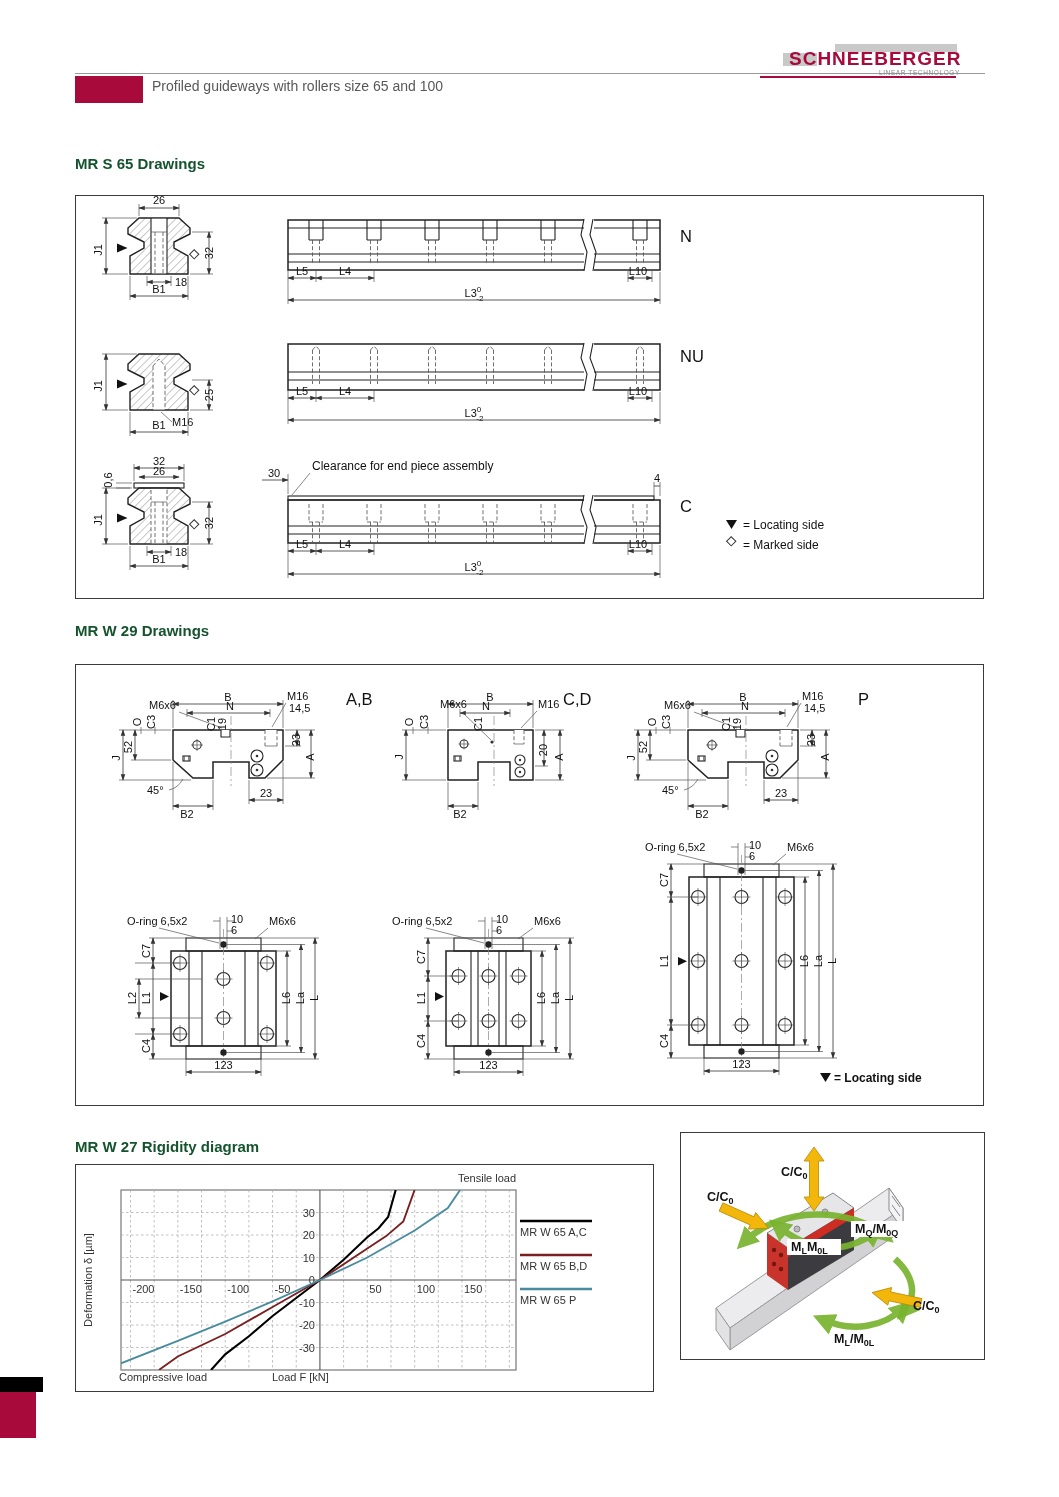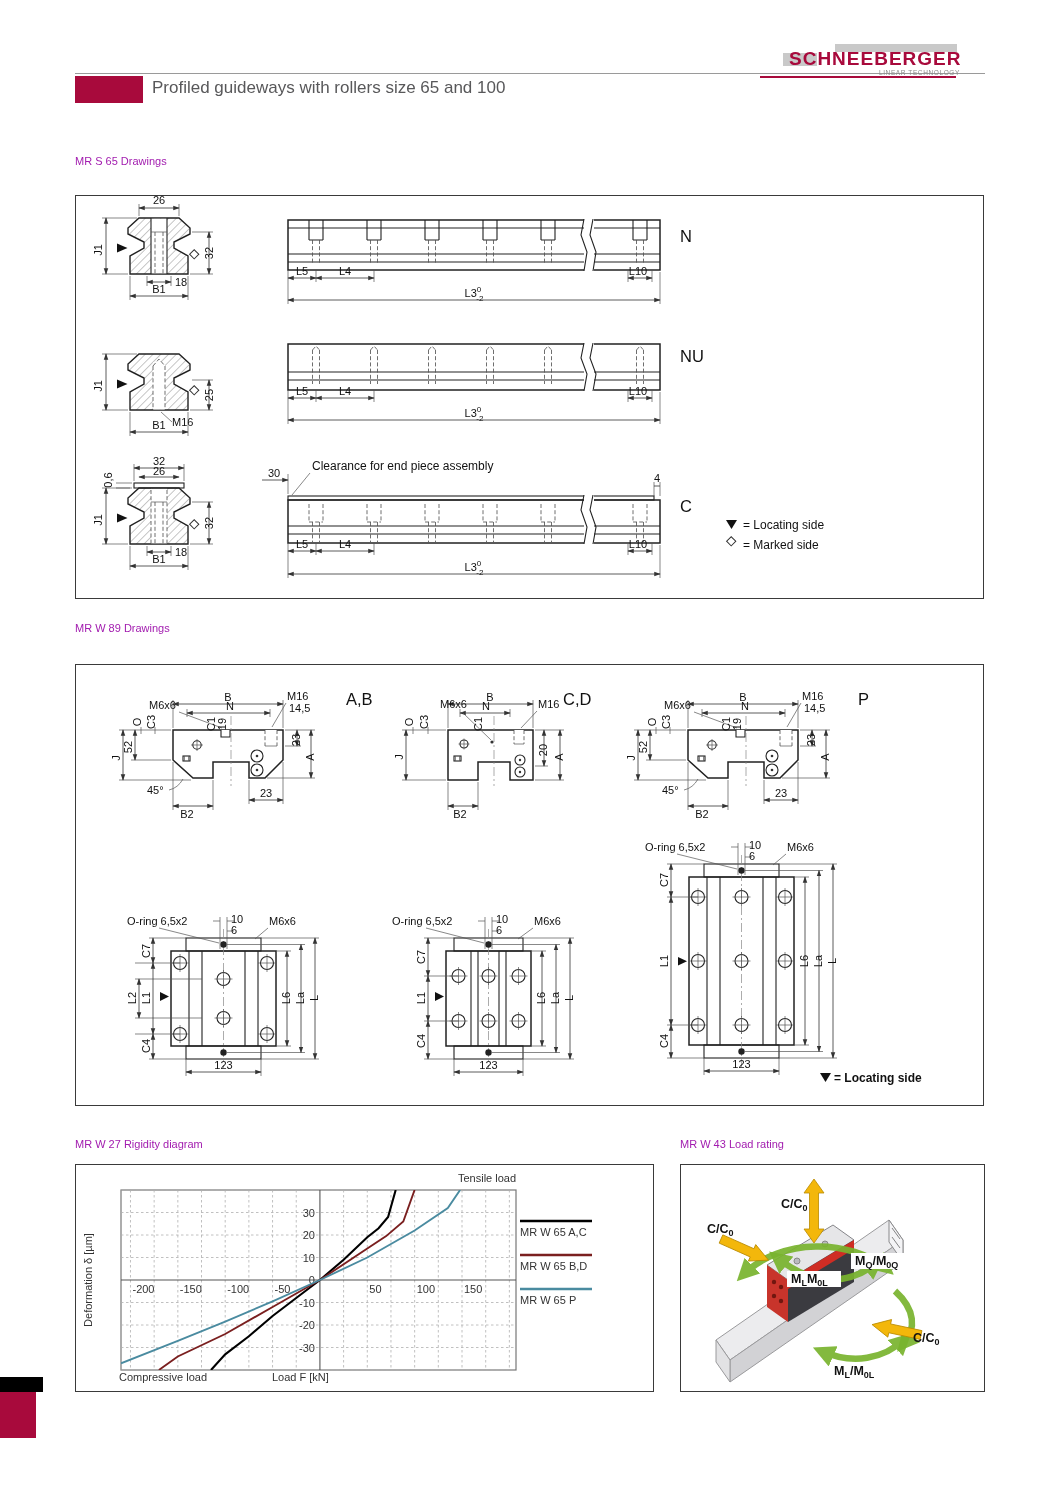--- a/index.html
+++ b/index.html
@@ -1,20 +1,20 @@
 <!DOCTYPE html>
 <html><head>
 <meta charset="utf-8">
 <style>
   html,body{margin:0;padding:0;background:#fff}
   .page{position:relative;width:1059px;height:1438px;background:#fff;font-family:"Liberation Sans",sans-serif;overflow:hidden}
   .abs{position:absolute}
-  .stitle{position:absolute;font-weight:normal;font-size:11px;color:#a21caf;white-space:nowrap}
+  .stitle{position:absolute;font-weight:bold;font-size:15px;color:#14532d;white-space:nowrap}
   .frame{position:absolute;border:1.5px solid #3a3a3a;background:#fff}
-  .pagetitle{position:absolute;font-size:17px;color:#58585a;white-space:nowrap}
+  .pagetitle{position:absolute;font-size:14px;color:#58585a;white-space:nowrap}
   .titleblock{position:absolute;background:#a80a3c}
   .hline{position:absolute;height:1px;background:#9a9a9a}
   .logoline{position:absolute;height:2px;background:#a80a3c}
   .logobar{position:absolute;background:#c9c9c9}
   .logotext{position:absolute;color:#a80a3c;font-weight:bold;font-size:19px;letter-spacing:1px;white-space:nowrap}
   .logosub{position:absolute;color:#8a8a8a;font-size:6.5px;letter-spacing:.6px;white-space:nowrap}
   .bbk{position:absolute;left:0;background:#000}
   .bcr{position:absolute;left:0;background:#a80a3c}
   svg text{font-family:"Liberation Sans",sans-serif}
   .t{stroke:#222;stroke-width:1.1;fill:none}
@@ -45,21 +45,21 @@
   <div class="abs" style="left:783px;top:44px;width:200px;height:36px">
     <div class="logobar" style="left:52px;top:0;width:122px;height:8px"></div>
     <div class="logobar" style="left:0;top:9px;width:34px;height:13px"></div>
     <div class="logotext" style="left:6px;top:4px">SCHNEEBERGER</div>
     <div class="logosub" style="left:96px;top:25px">LINEAR TECHNOLOGY</div>
   </div>
   <div class="titleblock" style="left:75px;top:76px;width:68px;height:27px"></div>
   <div class="pagetitle" style="left:152px;top:78px">Profiled guideways with rollers size 65 and 100</div>
 
   <div class="stitle" style="left:75px;top:155px">MR S 65 Drawings</div>
-  <div class="stitle" style="left:75px;top:622px">MR W 89 Drawings</div>
+  <div class="stitle" style="left:75px;top:622px">MR W 29 Drawings</div>
   <div class="stitle" style="left:75px;top:1138px">MR W 27 Rigidity diagram</div>
   <div class="stitle" style="left:680px;top:1138px">MR W 43 Load rating</div>
 
   <div class="frame" style="left:75px;top:195px;width:907px;height:402px">
   <svg width="907" height="402" viewBox="0 0 907 402">
     <defs>
       <pattern id="h1" width="5.5" height="5.5" patternTransform="rotate(45)" patternUnits="userSpaceOnUse">
         <rect width="5.5" height="5.5" fill="#fff"></rect>
             <line x1="0" y1="0" x2="0" y2="5.5" stroke="#8f8f8f" stroke-width="1"></line>
       </pattern>
@@ -617,21 +617,21 @@
       <line id="leg-0" x1="444" y1="56" x2="516" y2="56" stroke="#000000" stroke-width="2.6"></line>
       <text class="tick" x="444" y="71">MR W 65 A,C</text>
       <line id="leg-1" x1="444" y1="90" x2="516" y2="90" stroke="#7a1f1f" stroke-width="2.6"></line>
       <text class="tick" x="444" y="105">MR W 65 B,D</text>
       <line id="leg-2" x1="444" y1="124" x2="516" y2="124" stroke="#4a8ba0" stroke-width="2.6"></line>
       <text class="tick" x="444" y="139">MR W 65 P</text>
     </g>
   </svg>
   </div>
 
-  <div class="frame" style="left:680px;top:1164px;width:303px;height:226px">
+  <div class="frame" style="left:680px;top:1132px;width:303px;height:226px">
   <svg width="303" height="226" viewBox="0 0 303 226">
     <defs>
       <marker id="gar" viewBox="0 0 10 10" refX="6" refY="5" markerWidth="3.4" markerHeight="3.4" orient="auto-start-reverse">
         <path d="M0,0 L10,5 L0,10 Z" fill="#79b42e"></path>
       </marker>
     </defs>
 
     <g>
       <path d="M35,175 L208,55 L222,75 L49,195 Z" fill="#ececee" stroke="#9a9a9c"></path>
       <path d="M49,195 L222,75 L222,97 L49,217 Z" fill="#d2d2d5" stroke="#9a9a9c"></path>

